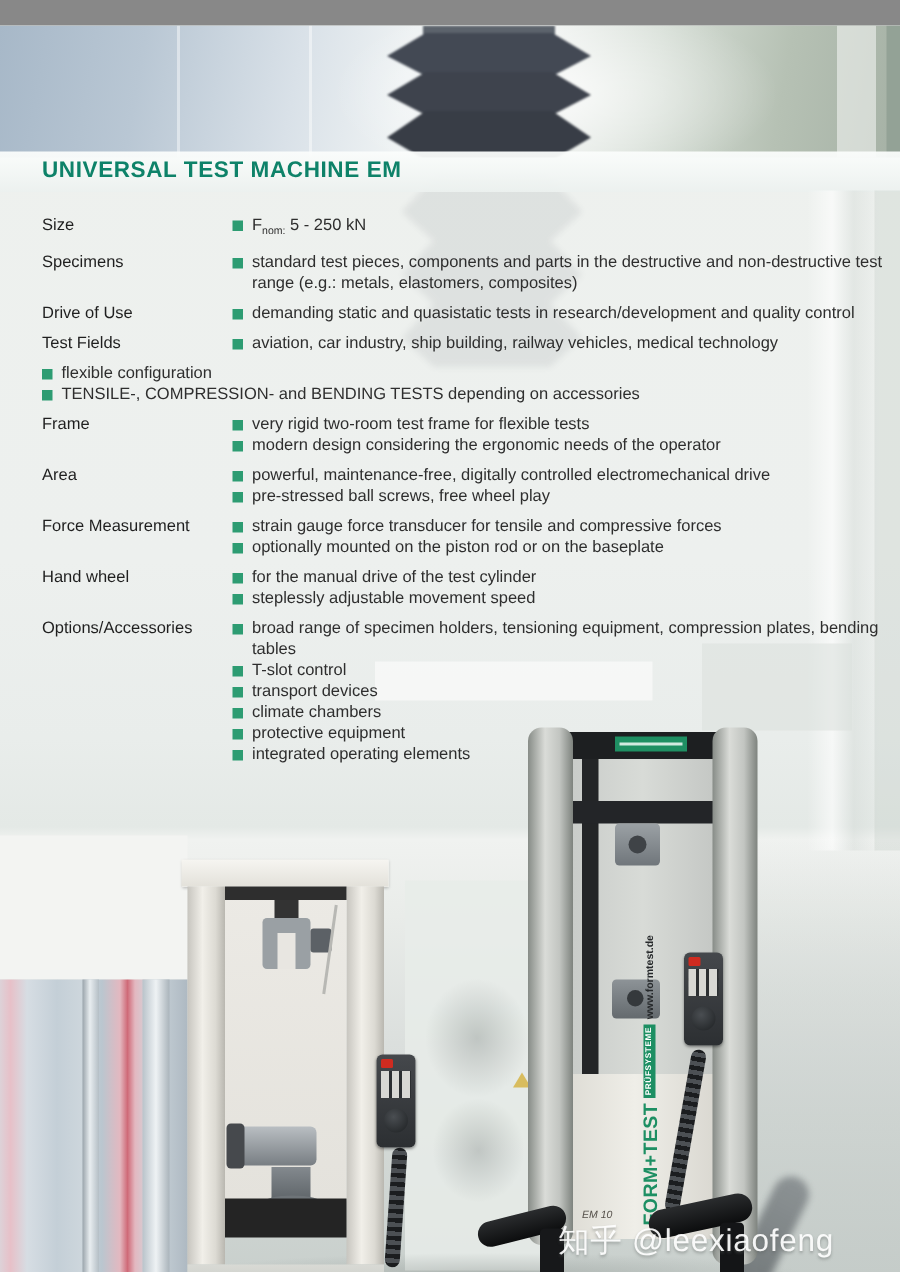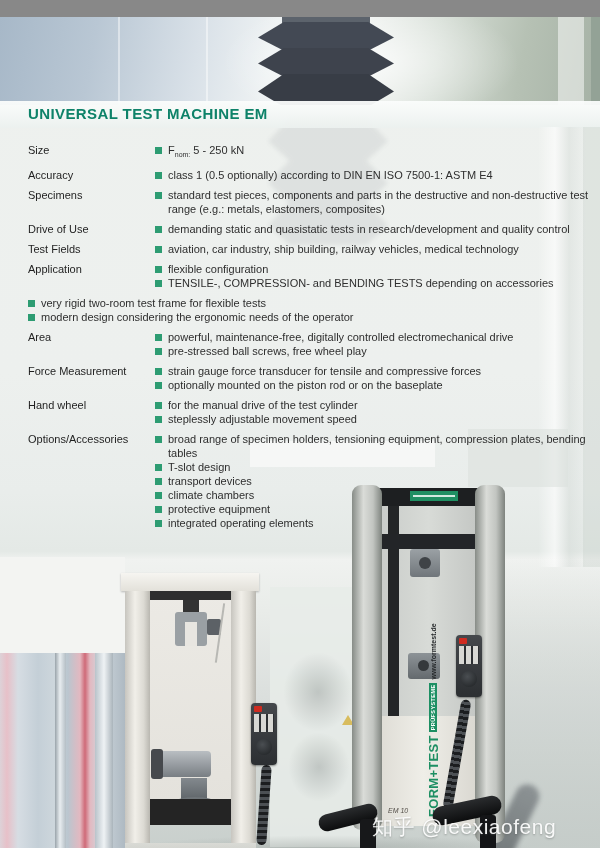--- a/index.html
+++ b/index.html
@@ -165,51 +165,45 @@
   <div class="faint-block-b"></div>
 
   <div class="spec-rows" id="spec-rows">
       <div class="spec-row">
         <div class="spec-label">Size</div>
         <div class="spec-bullets">
           <div class="spec-bullet"><span class="sq"></span><span><span>F</span><sub>nom:</sub><span> 5 - 250 kN</span></span></div>
         </div>
       </div>
       <div class="spec-row">
-        <div class="spec-label">Accuracy</div>
-        <div class="spec-bullets">
-          <div class="spec-bullet"><span class="sq"></span><span>class 1 (0.5 optionally) according to DIN EN ISO 7500-1: ASTM E4</span></div>
-        </div>
-      </div>
-      <div class="spec-row">
         <div class="spec-label">Specimens</div>
         <div class="spec-bullets">
           <div class="spec-bullet"><span class="sq"></span><span>standard test pieces, components and parts in the destructive and non-destructive test range (e.g.: metals, elastomers, composites)</span></div>
         </div>
       </div>
       <div class="spec-row">
         <div class="spec-label">Drive of Use</div>
         <div class="spec-bullets">
           <div class="spec-bullet"><span class="sq"></span><span>demanding static and quasistatic tests in research/development and quality control</span></div>
         </div>
       </div>
       <div class="spec-row">
         <div class="spec-label">Test Fields</div>
         <div class="spec-bullets">
           <div class="spec-bullet"><span class="sq"></span><span>aviation, car industry, ship building, railway vehicles, medical technology</span></div>
         </div>
       </div>
       <div class="spec-row">
-        <div class="spec-label">Application</div>
         <div class="spec-bullets">
           <div class="spec-bullet"><span class="sq"></span><span>flexible configuration</span></div>
           <div class="spec-bullet"><span class="sq"></span><span>TENSILE-, COMPRESSION- and BENDING TESTS depending on accessories</span></div>
         </div>
       </div>
       <div class="spec-row">
+        <div class="spec-label">Frame</div>
         <div class="spec-bullets">
           <div class="spec-bullet"><span class="sq"></span><span>very rigid two-room test frame for flexible tests</span></div>
           <div class="spec-bullet"><span class="sq"></span><span>modern design considering the ergonomic needs of the operator</span></div>
         </div>
       </div>
       <div class="spec-row">
         <div class="spec-label">Area</div>
         <div class="spec-bullets">
           <div class="spec-bullet"><span class="sq"></span><span>powerful, maintenance-free, digitally controlled electromechanical drive</span></div>
           <div class="spec-bullet"><span class="sq"></span><span>pre-stressed ball screws, free wheel play</span></div>
@@ -226,21 +220,21 @@
         <div class="spec-label">Hand wheel</div>
         <div class="spec-bullets">
           <div class="spec-bullet"><span class="sq"></span><span>for the manual drive of the test cylinder</span></div>
           <div class="spec-bullet"><span class="sq"></span><span>steplessly adjustable movement speed</span></div>
         </div>
       </div>
       <div class="spec-row">
         <div class="spec-label">Options/Accessories</div>
         <div class="spec-bullets">
           <div class="spec-bullet"><span class="sq"></span><span>broad range of specimen holders, tensioning equipment, compression plates, bending tables</span></div>
-          <div class="spec-bullet"><span class="sq"></span><span>T-slot design</span></div>
+          <div class="spec-bullet"><span class="sq"></span><span>T-slot control</span></div>
           <div class="spec-bullet"><span class="sq"></span><span>transport devices</span></div>
           <div class="spec-bullet"><span class="sq"></span><span>climate chambers</span></div>
           <div class="spec-bullet"><span class="sq"></span><span>protective equipment</span></div>
           <div class="spec-bullet"><span class="sq"></span><span>integrated operating elements</span></div>
         </div>
       </div>
     </div>
 
   <div class="scene">
     <div class="left-bg-top"></div>

